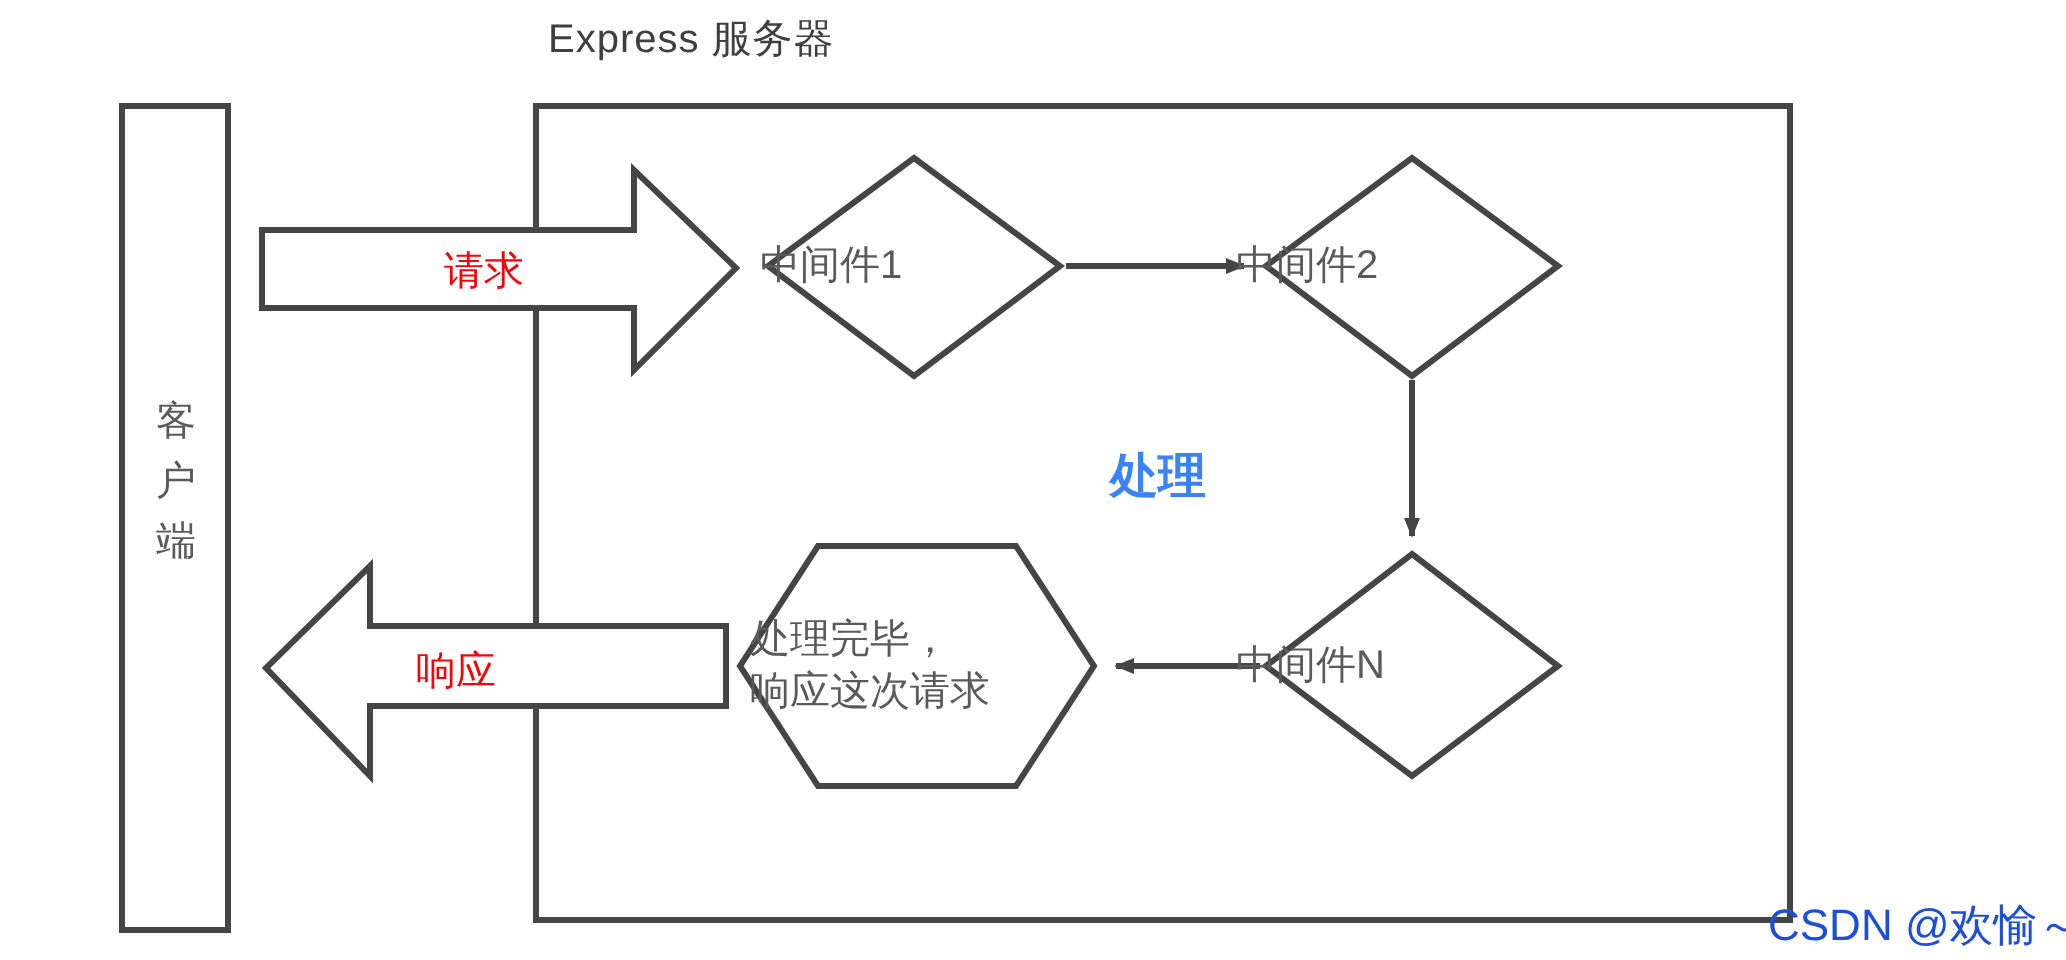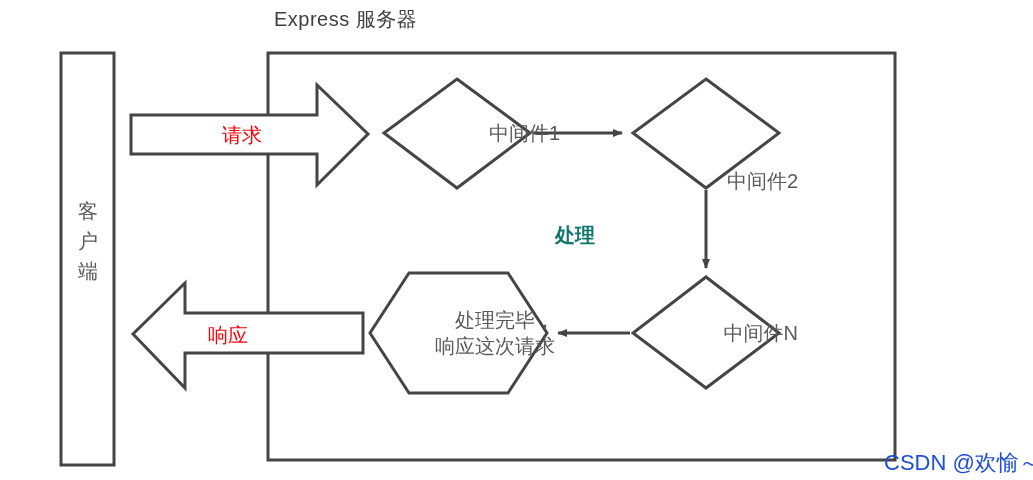--- a/index.html
+++ b/index.html
@@ -20,21 +20,21 @@
     left: 0;
     top: 0;
     width: 1033px;
     height: 480px;
   }
   .node-text {
     position: absolute;
     color: #5a5a5a;
     font-size: 20px;
     line-height: 26px;
-    text-align: right;
+    text-align: left;
     white-space: pre;
     pointer-events: none;
   }
   .diagram-title {
     position: absolute;
     left: 274px;
     top: 6px;
     font-size: 20px;
     color: #3f3f3f;
     letter-spacing: 0.5px;
@@ -52,34 +52,34 @@
   .arrow-label {
     position: absolute;
     color: #fb0007;
     font-size: 20px;
     font-weight: 400;
   }
   .process-label {
     position: absolute;
     left: 555px;
     top: 222px;
-    color: #0f766e;
-    font-size: 20px;
+    color: #3b82f6;
+    font-size: 24px;
     font-weight: 700;
   }
   .watermark {
     position: absolute;
     left: 884px;
     top: 448px;
     color: #1d4ed8;
     font-size: 22px;
     white-space: pre;
   }
   #mid1-text { left: 380px; top: 120px; width: 180px; }
-  #mid2-text { left: 618px; top: 120px; width: 180px; margin-top: 48px; }
+  #mid2-text { left: 618px; top: 120px; width: 180px; }
   #midn-text { left: 618px; top: 320px; width: 180px; }
   #hex-text   { left: 375px; top: 307px; width: 180px; }
   #req-label  { left: 222px; top: 122px; }
   #res-label  { left: 208px; top: 322px; }
 </style>
 </head>
 <body>
 
 <div id="canvas">
 

